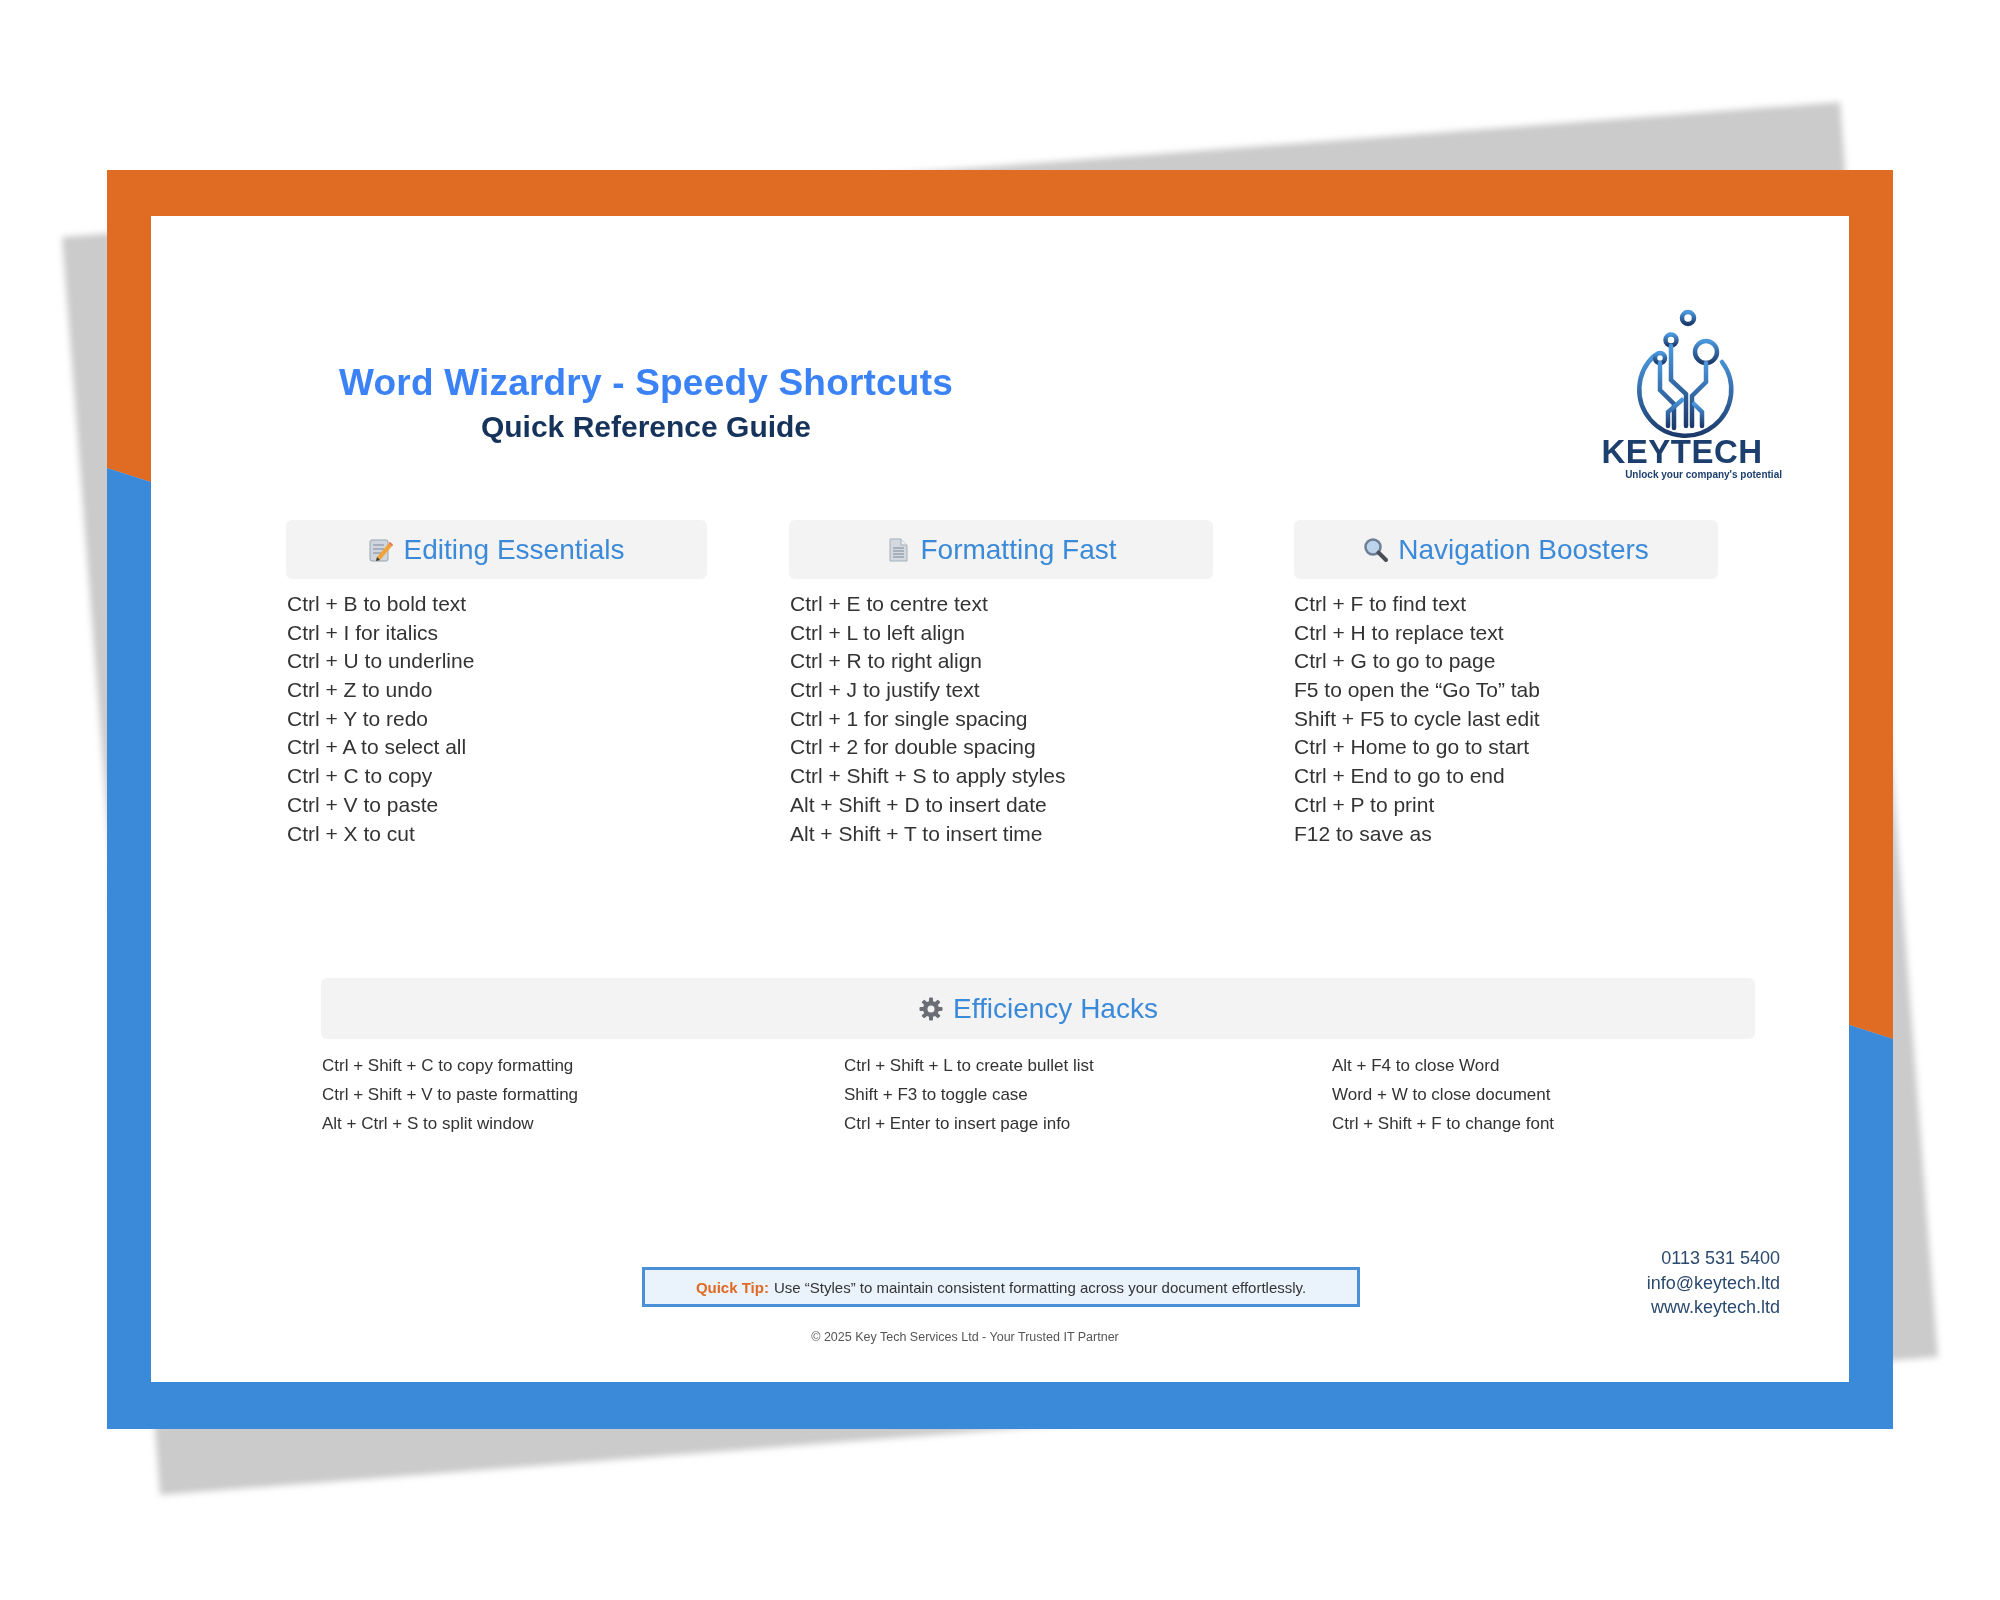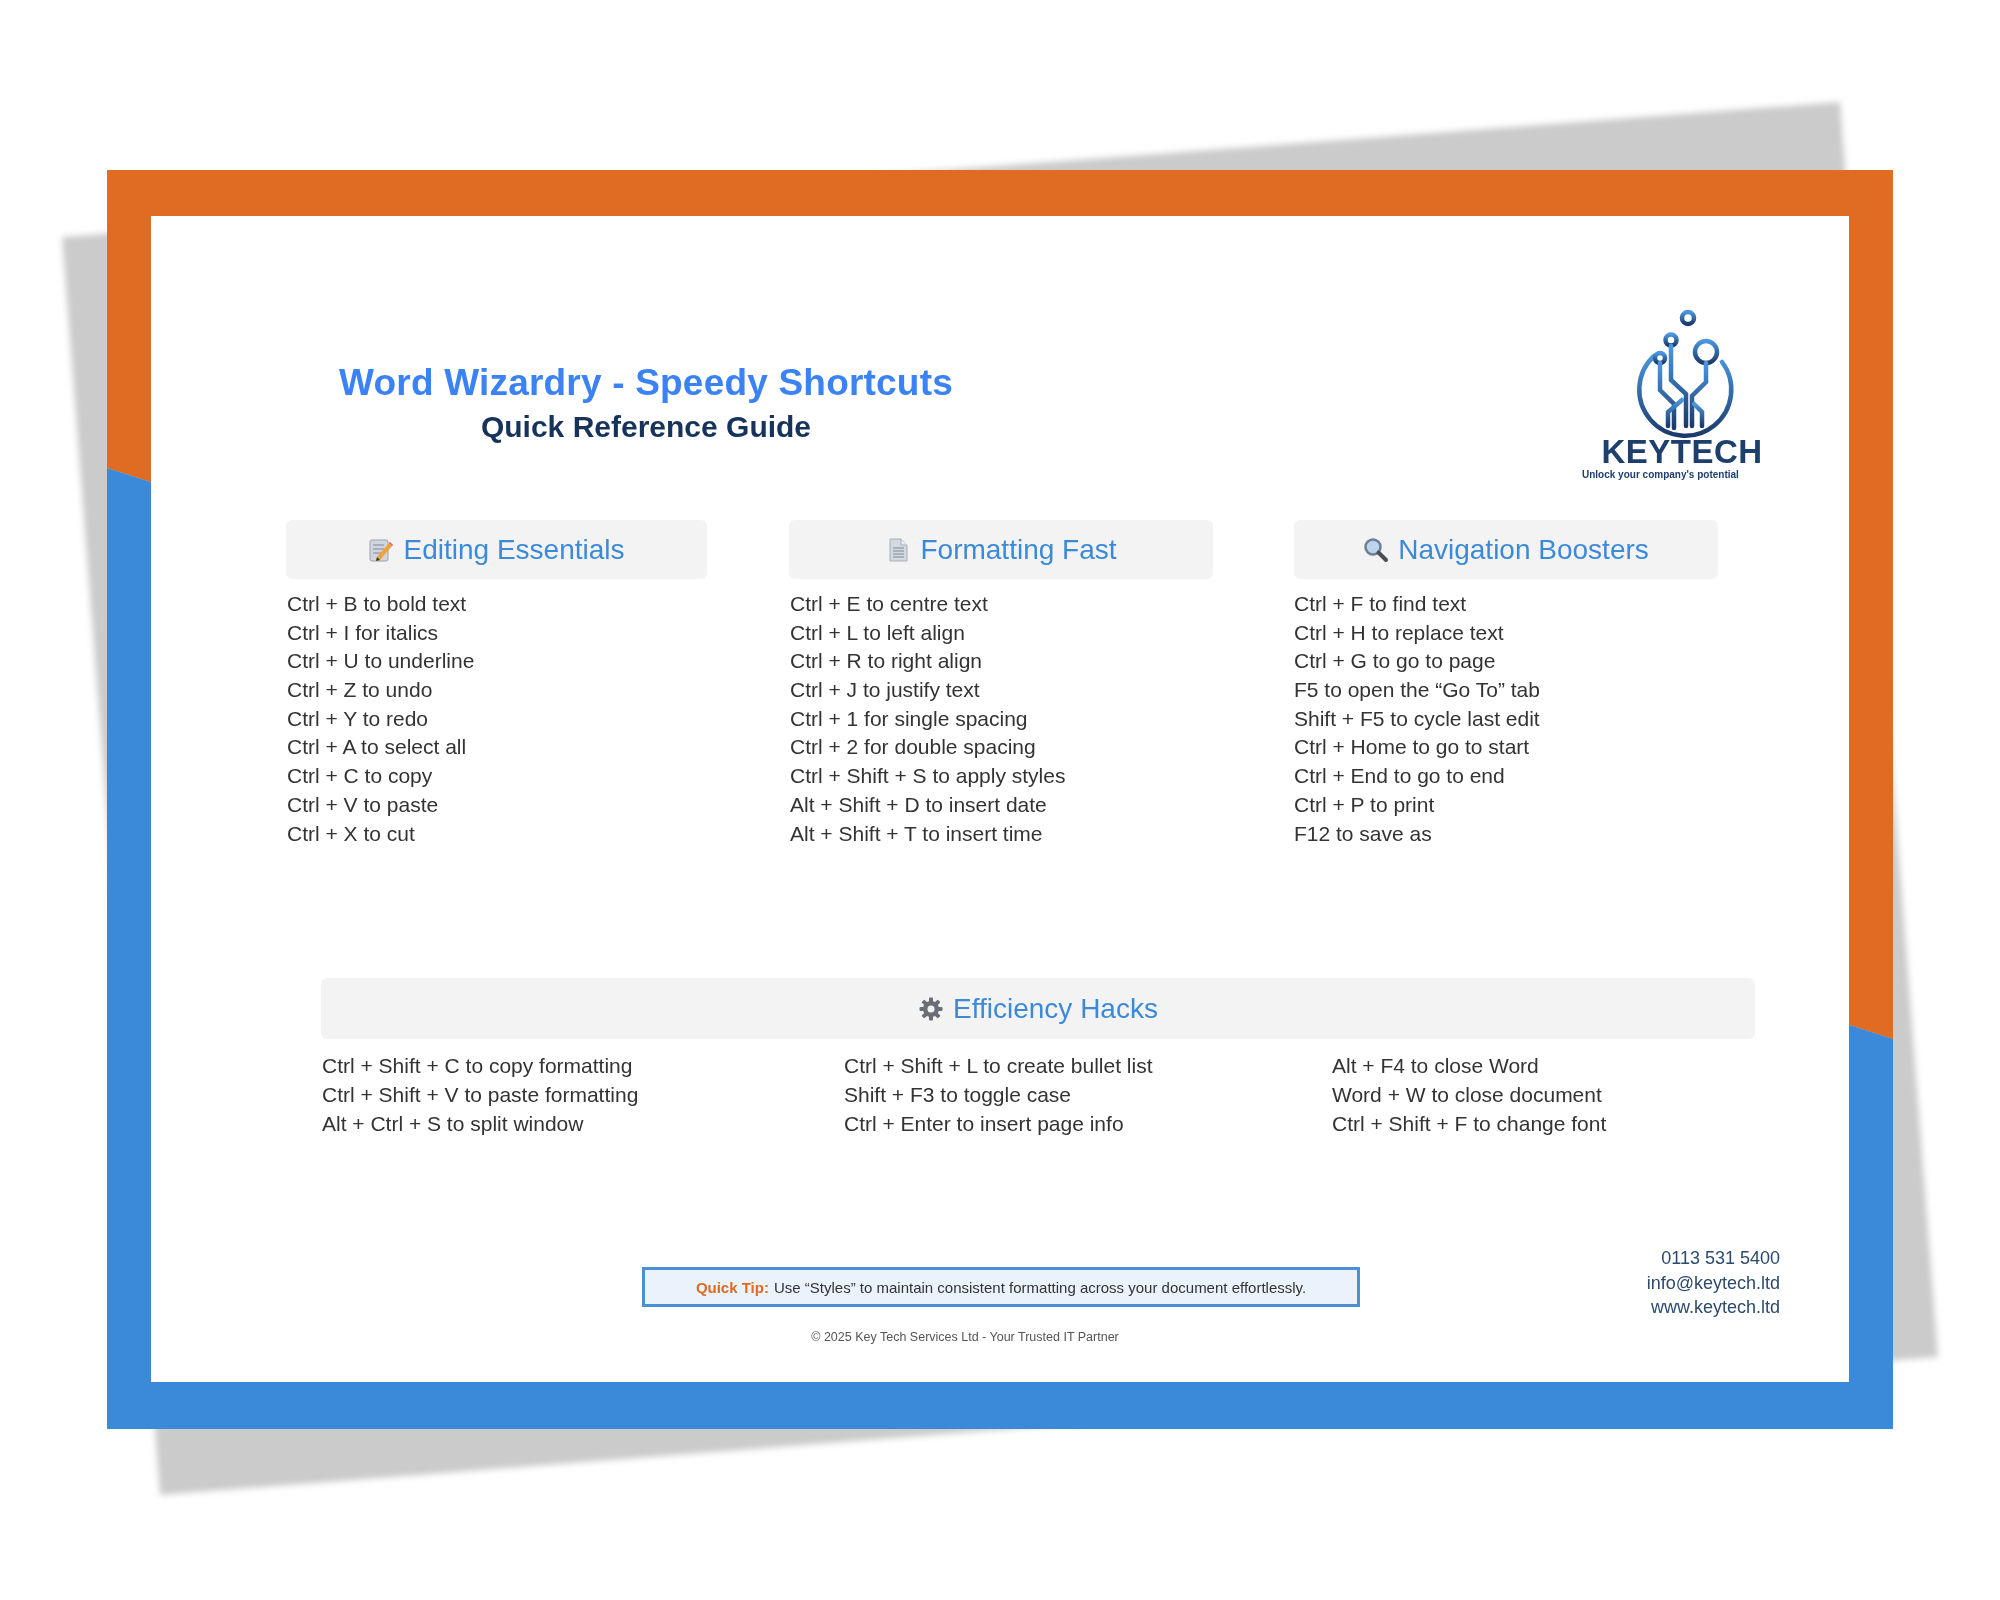--- a/index.html
+++ b/index.html
@@ -9,35 +9,35 @@
   .page { position:absolute; left:151px; top:216px; width:1698px; height:1166px; background:#ffffff; }
 
   .title { position:absolute; left:300px; top:362px; width:692px; text-align:center;
            font-size:37px; font-weight:bold; color:#3b82f6; letter-spacing:0.2px; white-space:nowrap; }
   .subtitle { position:absolute; left:300px; top:410px; width:692px; text-align:center;
               font-size:30px; font-weight:bold; color:#16335b; white-space:nowrap; }
 
   .logo { position:absolute; left:1582px; top:300px; width:200px; height:185px; }
   .logo-word { position:absolute; left:1582px; top:433px; width:200px; text-align:center;
                font-size:33px; font-weight:bold; color:#1d3f6e; letter-spacing:0.5px; }
-  .logo-tag { position:absolute; left:1582px; top:469px; width:200px; text-align:left;
+  .logo-tag { position:absolute; left:1582px; top:469px; width:200px; text-align:right;
               font-size:10px; font-weight:bold; color:#1d3f6e; white-space:nowrap; }
 
   .sec-head { position:absolute; top:520px; height:59px; background:#f3f3f3; border-radius:6px;
               display:flex; align-items:center; justify-content:center; gap:9px; }
   .sec-label { font-size:28px; color:#3b8ad9; white-space:nowrap; }
   .sec-icon { width:26px; height:26px; display:inline-block; }
 
   .list { position:absolute; top:590px; margin:0; padding:0; list-style:none; }
   .list li { font-size:21px; line-height:28.7px; height:28.7px; color:#333333; white-space:nowrap; }
 
   .eff-head { position:absolute; left:321px; top:978px; width:1434px; height:61px; background:#f3f3f3;
               border-radius:6px; display:flex; align-items:center; justify-content:center; gap:9px; }
   .eff-list { position:absolute; top:1051px; margin:0; padding:0; list-style:none; }
-  .eff-list li { font-size:21px; line-height:29px; height:29px; color:#333333; white-space:nowrap; }
+  .eff-list li { font-size:17px; line-height:29px; height:29px; color:#333333; white-space:nowrap; }
 
   .tip { position:absolute; left:642px; top:1267px; width:712px; height:34px; background:#eaf3fc;
          border:3px solid #4a90d9; display:flex; align-items:center; justify-content:center;
          font-size:15px; color:#333; white-space:nowrap; }
   .tip-label { color:#e06a22; font-weight:bold; margin-right:5px; }
 
   .copyright { position:absolute; left:665px; top:1330px; width:600px; text-align:center;
                font-size:12.5px; color:#555; white-space:nowrap; }
 
   .contact { position:absolute; left:1500px; top:1230px; width:264px; text-align:right; margin:16px; padding:0; list-style:none; }

